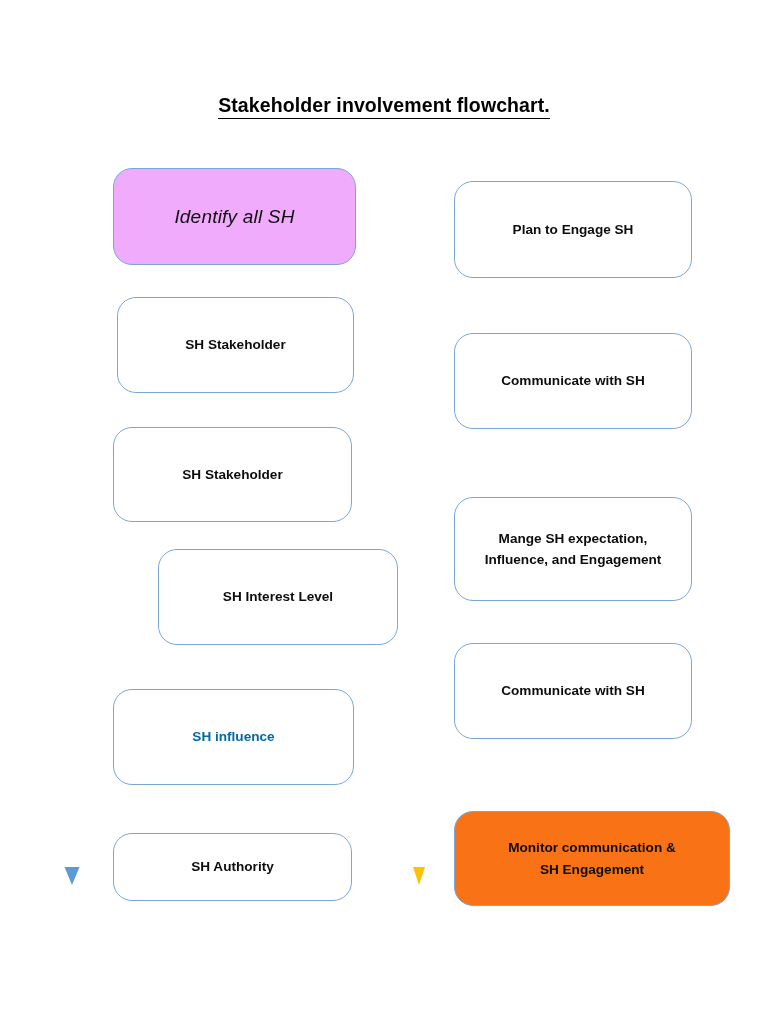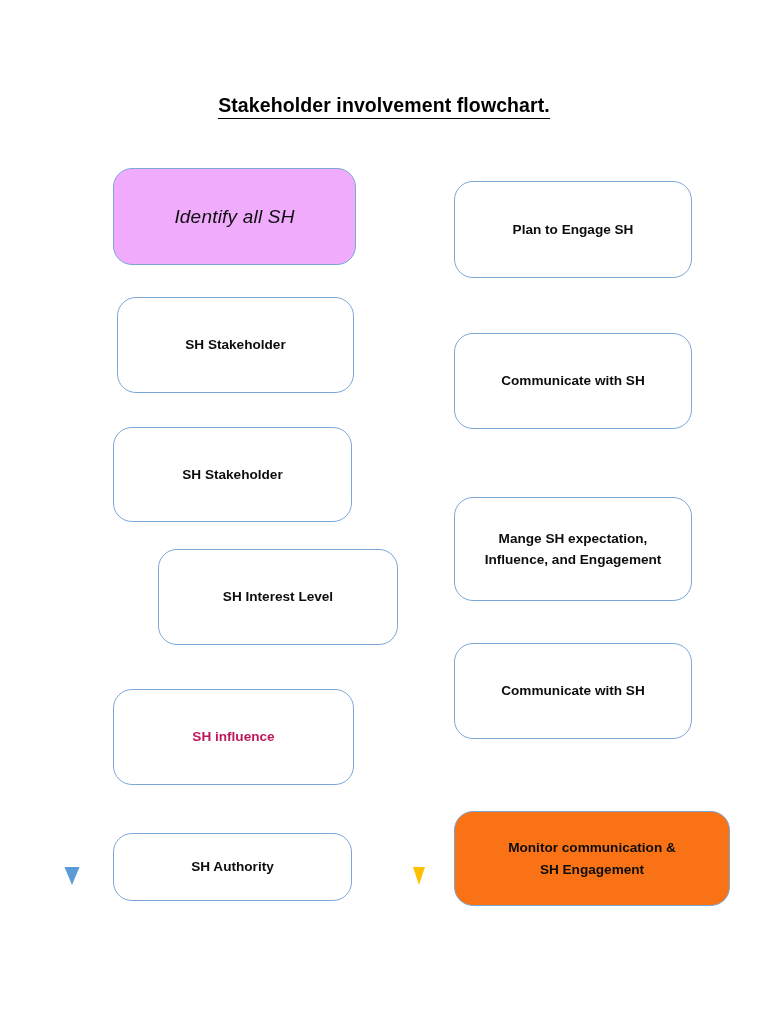--- a/index.html
+++ b/index.html
@@ -113,21 +113,21 @@
       <div class="flow-box" style="left: 117px; top: 297px; width: 237px; height: 96px; border-color: rgb(123, 167, 215); background: rgb(255, 255, 255);">
         <span class="box-label" style="color: rgb(13, 13, 13);">SH Stakeholder</span>
       </div>
       <div class="flow-box" style="left: 113px; top: 427px; width: 239px; height: 95px; border-color: rgb(123, 167, 215); background: rgb(255, 255, 255);">
         <span class="box-label" style="color: rgb(13, 13, 13);">SH Stakeholder</span>
       </div>
       <div class="flow-box" style="left: 114px; top: 549px; width: 240px; height: 96px; border-color: rgb(123, 167, 215); background: rgb(255, 255, 255); margin-left: 44px;">
         <span class="box-label" style="color: rgb(13, 13, 13);">SH Interest Level</span>
       </div>
       <div class="flow-box" style="left: 113px; top: 689px; width: 241px; height: 96px; border-color: rgb(123, 167, 215); background: rgb(255, 255, 255);">
-        <span class="box-label" style="color: #be185d;">SH influence</span>
+        <span class="box-label" style="color: #0369a1;">SH influence</span>
       </div>
       <div class="flow-box" style="left: 113px; top: 833px; width: 239px; height: 68px; border-color: rgb(123, 167, 215); background: rgb(255, 255, 255);">
         <span class="box-label" style="color: rgb(13, 13, 13);">SH Authority</span>
       </div>
       <div class="flow-box" style="left: 454px; top: 181px; width: 238px; height: 97px; border-color: rgb(123, 167, 215); background: rgb(255, 255, 255);">
         <span class="box-label" style="color: rgb(13, 13, 13);">Plan to Engage SH</span>
       </div>
       <div class="flow-box" style="left: 454px; top: 333px; width: 238px; height: 96px; border-color: rgb(123, 167, 215); background: rgb(255, 255, 255);">
         <span class="box-label" style="color: rgb(13, 13, 13);">Communicate with SH</span>
       </div>

